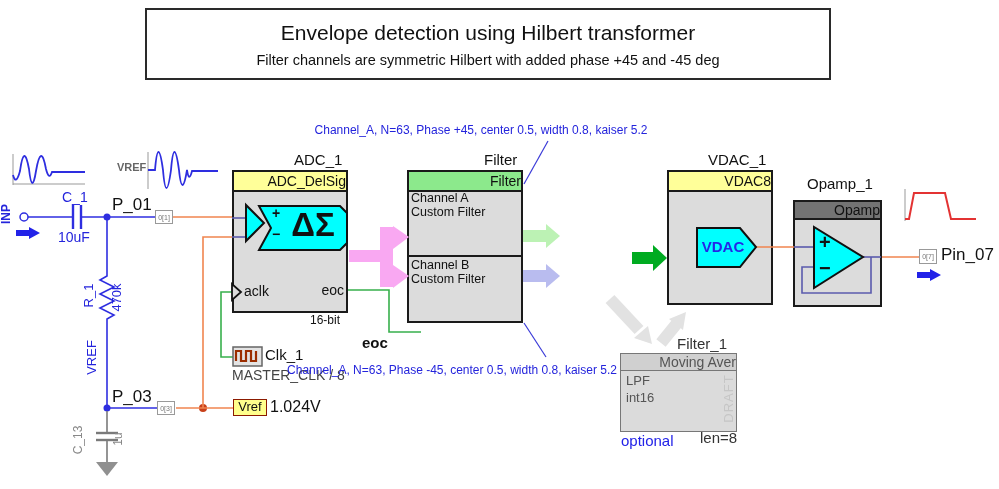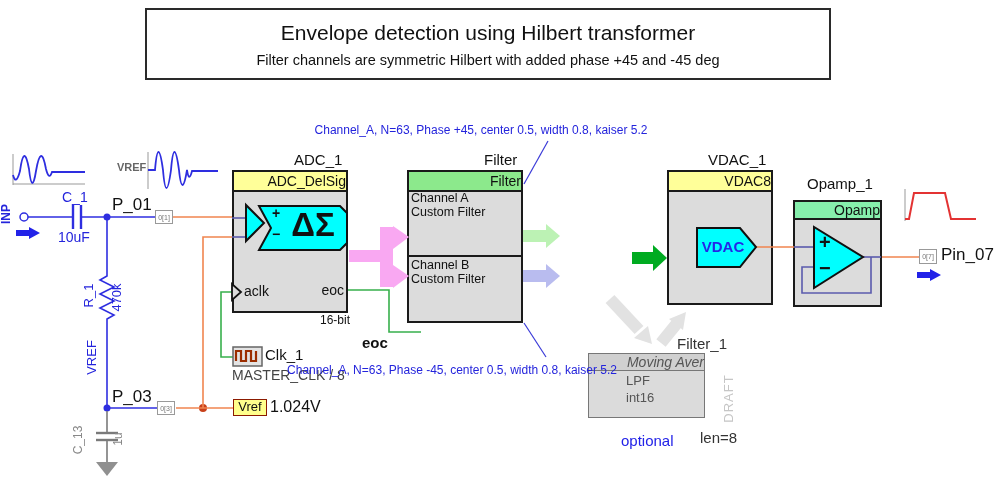--- a/index.html
+++ b/index.html
@@ -31,24 +31,24 @@
     <div class="hdr" style="background:#8CE98C;">Filter</div>
   </div>
   <div class="lbl" style="left:409px;top:255px;width:112px;height:2px;background:#1a1a1a;"></div>
 
 
   <div class="block" style="left:667px;top:170px;width:106px;height:135px;">
     <div class="hdr" style="background:#FFFF99;">VDAC8</div>
   </div>
 
   <div class="block" style="left:793px;top:200px;width:89px;height:107px;">
-    <div class="hdr" style="background:#86efac;height:16px;line-height:16px;">Opamp</div>
-  </div>
-
-  <div class="block" style="left:588px;top:353px;width:117px;height:65px;border:1.5px solid #777;background:#DBDBDB;font-style:italic;">
+    <div class="hdr" style="background:#737373;height:16px;line-height:16px;">Opamp</div>
+  </div>
+
+  <div class="block" style="left:620px;top:353px;width:117px;height:79px;border:1.5px solid #777;background:#DBDBDB;">
     <div class="hdr" style="background:#D0D0D0;border-bottom:1.5px solid #777;color:#555;height:16px;line-height:16px;">Moving Aver</div>
   </div>
 
   <svg class="wires" width="999" height="489" viewBox="0 0 999 489">
 
     <g stroke="#2E2EE0" stroke-width="1.6" fill="none">
       <line x1="28" y1="217" x2="73" y2="217"></line>
       <line x1="81" y1="217" x2="155" y2="217"></line>
       <line x1="107" y1="217" x2="107" y2="271"></line>
       <line x1="107" y1="325" x2="107" y2="408"></line>
@@ -182,21 +182,21 @@
   <div class="lbl" style="left:484px;top:152px;font-size:15px;">Filter</div>
   <div class="lbl" style="left:708px;top:152px;font-size:15px;">VDAC_1</div>
   <div class="lbl" style="left:807px;top:176px;font-size:15px;">Opamp_1</div>
   <div class="lbl" style="left:677px;top:336px;font-size:15px;color:#333;">Filter_1</div>
 
   <div class="lbl" style="left:272px;top:206px;font-size:14px;font-weight:bold;">+</div>
   <div class="lbl" style="left:272px;top:227px;font-size:14px;font-weight:bold;">−</div>
   <div class="lbl" style="left:283px;top:207px;width:60px;text-align:center;font-size:33px;font-weight:bold;">ΔΣ</div>
   <div class="lbl" style="left:244px;top:284px;font-size:14px;">aclk</div>
   <div class="lbl" style="left:302px;top:283px;width:42px;text-align:right;font-size:14px;">eoc</div>
-  <div class="lbl" style="left:286px;top:314px;width:64px;text-align:right;font-size:12px;">16-bit</div>
+  <div class="lbl" style="left:276px;top:314px;width:64px;text-align:right;font-size:12px;">16-bit</div>
 
   <div class="lbl" style="left:265px;top:347px;font-size:15px;">Clk_1</div>
   <div class="lbl" style="left:232px;top:368px;font-size:14px;color:#444;">MASTER_CLK / 8</div>
   <div class="lbl" style="left:362px;top:335px;font-size:15px;font-weight:bold;">eoc</div>
 
   <div class="lbl" style="left:233px;top:399px;width:34px;height:17px;background:#FFFF8C;border:1.5px solid #8B1A00;box-sizing:border-box;text-align:center;font-size:13px;line-height:14px;">Vref</div>
   <div class="lbl" style="left:270px;top:398px;font-size:16px;">1.024V</div>
 
   <div class="lbl" style="left:411px;top:192px;font-size:12.5px;">Channel A</div>
   <div class="lbl" style="left:411px;top:206px;font-size:12.5px;">Custom Filter</div>

